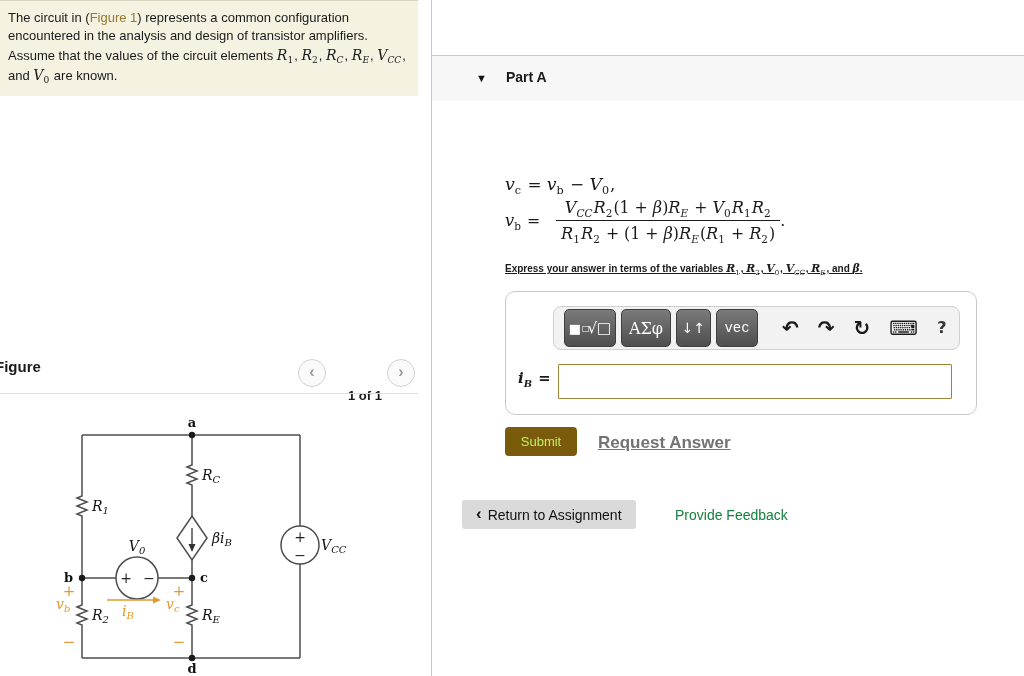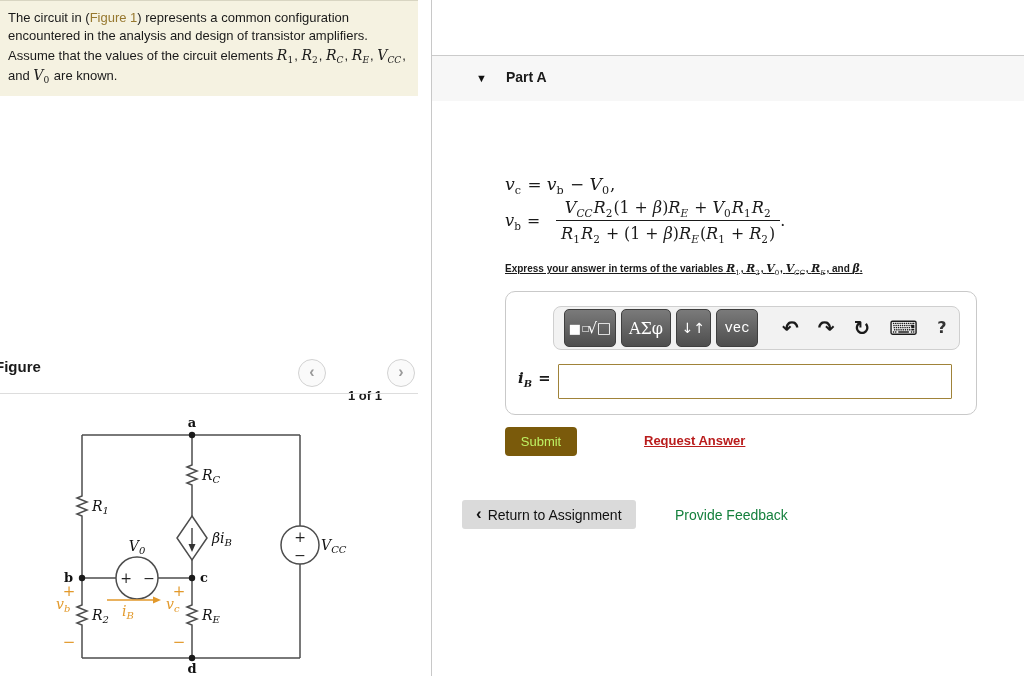--- a/index.html
+++ b/index.html
@@ -68,22 +68,22 @@
            font-family:"DejaVu Sans",sans-serif;margin-left:19px;line-height:1;}
   .tb-help{font-size:16px;color:#333;}
   .ans-label{position:absolute;left:12px;top:77px;font-family:"DejaVu Serif",serif;
              font-size:14px;font-weight:600;}
   .ans-input{position:absolute;left:52px;top:72px;width:394px;height:35px;border:1px solid #a08339;
              border-radius:1px;box-sizing:border-box;font-size:14px;padding:0 6px;outline:none;}
 
   .submit-btn{position:absolute;left:505px;top:427px;width:72px;height:29px;background:#7a5a0b;
               color:#bef264;border:none;border-radius:4px;font-size:13px;cursor:pointer;
               font-family:"Liberation Sans",sans-serif;}
-  .request-link{position:absolute;left:598px;top:433px;font-size:13px;font-weight:bold;
-                color:#b91c1c;text-decoration:underline;cursor:pointer;margin-left:46px;}
+  .request-link{position:absolute;left:598px;top:433px;font-size:17px;font-weight:bold;
+                color:#737373;text-decoration:underline;cursor:pointer;}
 
   .return-btn{position:absolute;left:462px;top:500px;height:29px;padding:0 14px;background:#dadada;
               border:none;border-radius:3px;font-size:14px;color:#111;cursor:pointer;
               font-family:"Liberation Sans",sans-serif;display:flex;align-items:center;}
   .return-btn .chev{font-weight:bold;font-size:17px;margin-right:6px;position:relative;top:-1px;}
   .feedback-link{position:absolute;left:675px;top:507px;font-size:14px;color:#15803d;cursor:pointer;}
 
   
   .clab{font-family:"DejaVu Serif",serif;font-style:italic;font-size:14px;fill:#111;}
   .csub{font-size:10px;}

